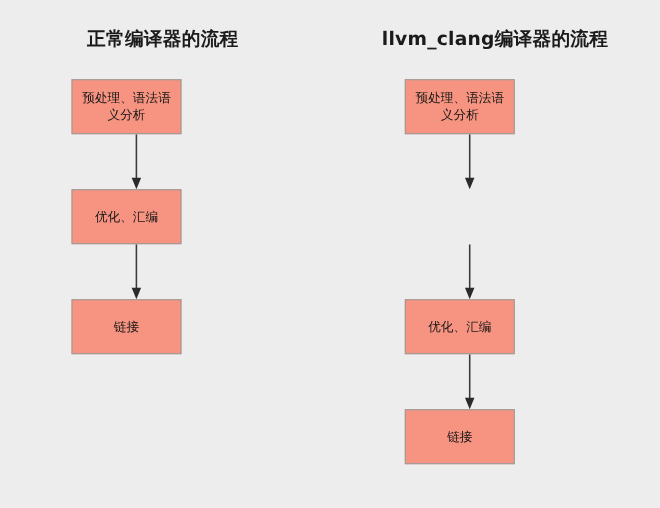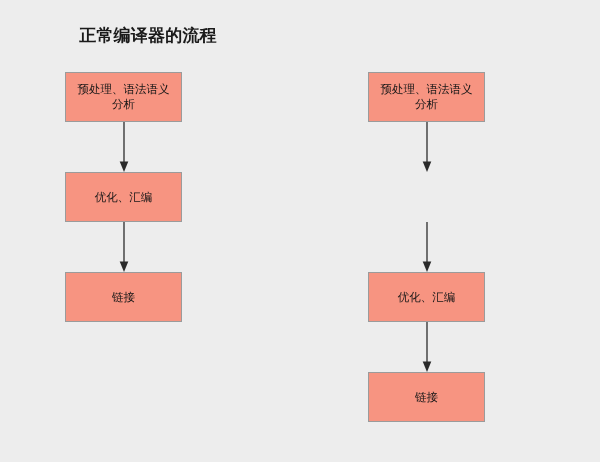--- a/index.html
+++ b/index.html
@@ -39,21 +39,21 @@
     font-weight: bold;
     color: #1b1b1b;
     letter-spacing: 0.2px;
     white-space: nowrap;
   }
   .column.left .col-title  { transform: translateX(-2px); }
   .column.right .col-title { transform: translateX(0px); }
 
   .node {
     position: absolute;
-    width: 117px;
+    width: 100px;
     height: 50px;
     box-sizing: border-box;
     background: #f79481;
     border: 1.5px solid #9b9b9b;
     display: flex;
     align-items: center;
     justify-content: center;
     text-align: center;
     font-size: 11.5px;
     line-height: 15px;
@@ -107,20 +107,21 @@
         <polygon points="7,50 2.7,39.5 11.3,39.5" fill="#2b2b2b"></polygon>
       </svg>
     </div>
 
     <div class="node" style="top:272px;">
       <span class="node-label">链接</span>
     </div>
   </div>
 
   <div class="column right">
+    <div class="col-title">llvm_clang编译器的流程</div>
 
     <div class="node" style="top:72px;">
       <span class="node-label">预处理、语法语义分析</span>
     </div>
 
     <div class="connector" style="top:122px;height:50px;">
       <svg width="14" height="50" viewBox="0 0 14 50" aria-hidden="true">
         <line x1="7" y1="0" x2="7" y2="42" stroke="#3a3a3a" stroke-width="1.4"></line>
         <polygon points="7,50 2.7,39.5 11.3,39.5" fill="#2b2b2b"></polygon>
       </svg>

